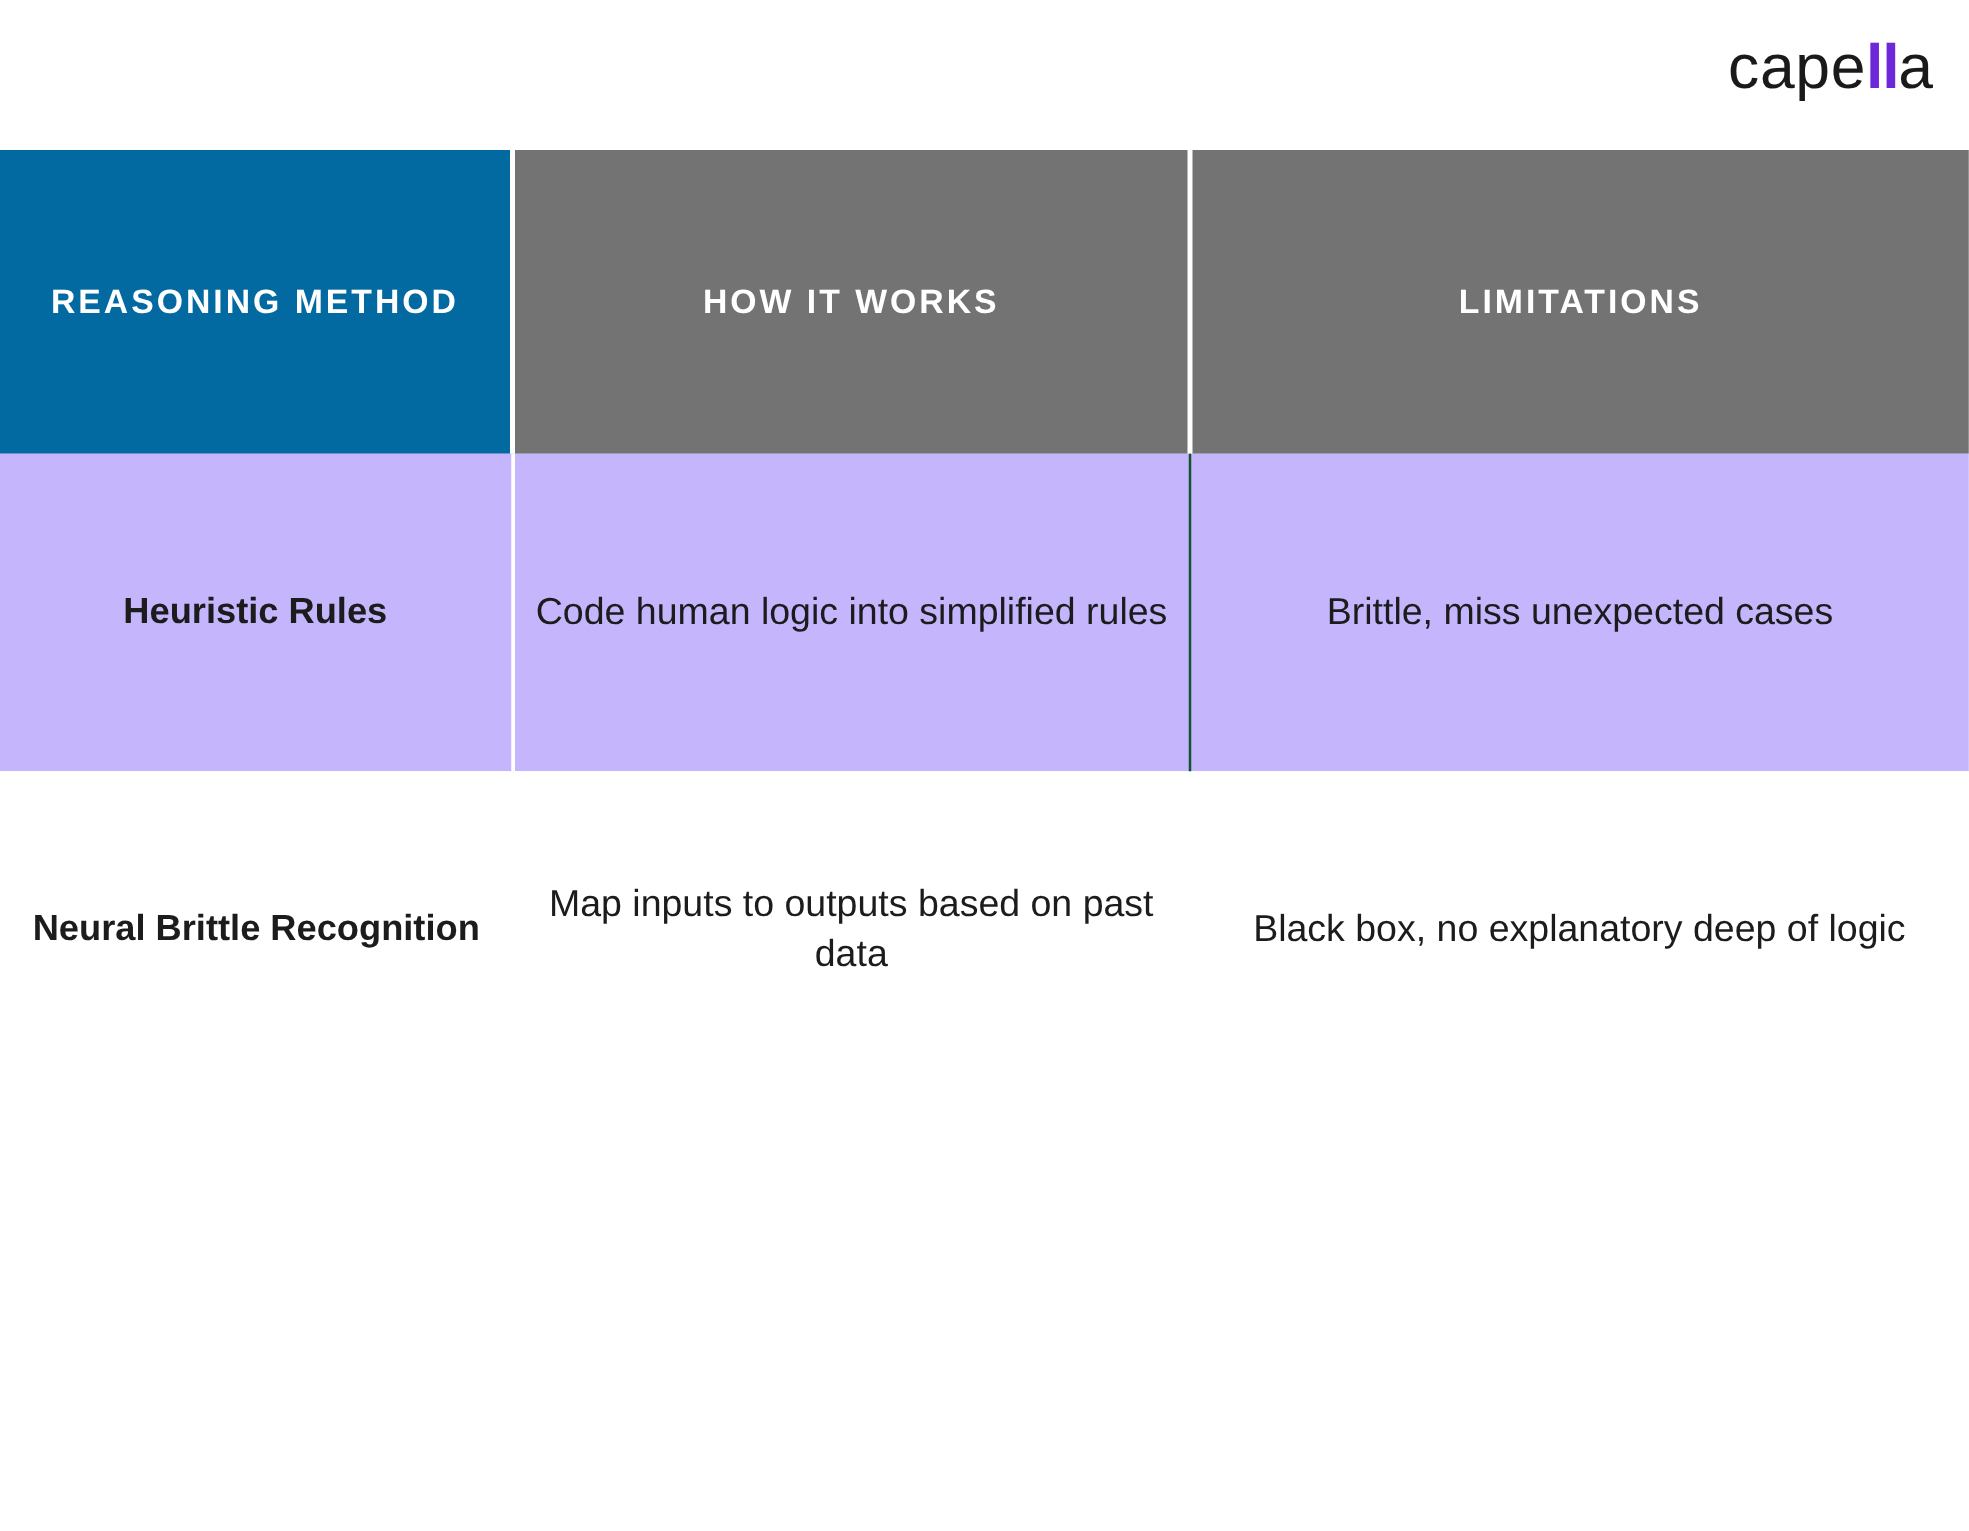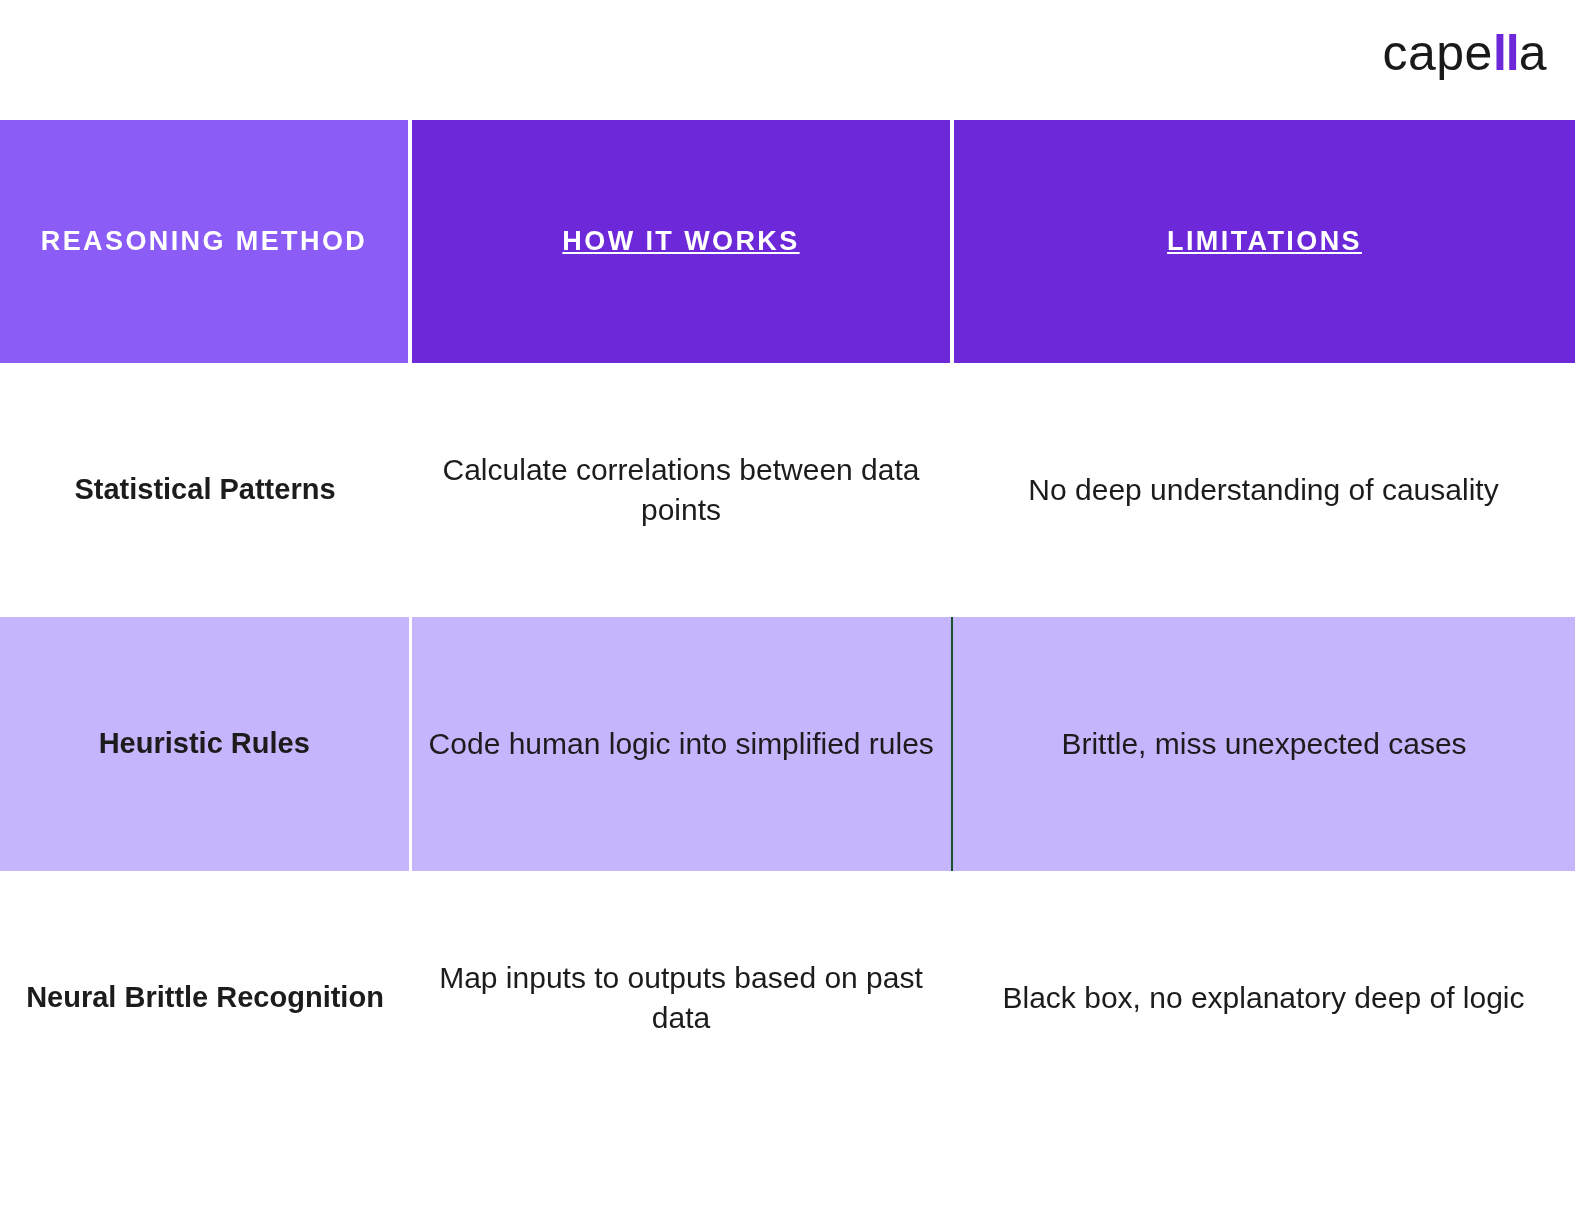--- a/index.html
+++ b/index.html
@@ -61,26 +61,25 @@
 
   thead th {
     height: 243px;
     color: #ffffff;
     font-size: 27px;
     font-weight: 700;
     letter-spacing: 2.4px;
     text-transform: uppercase;
   }
   th.head-method {
-    background: #8b5cf6;
+    background: #0369a1;
     padding: 0 6px;
   }
   th.head-works, th.head-limits {
-    background: #6d28d9;
-    text-decoration: underline;
+    background: #737373;
   }
   th.head-works {
     border-right: 4px solid #ffffff;
     border-left: 4px solid #ffffff;
   }
 
   tbody tr { background: #ffffff; }
   tbody tr.alt { background: #c4b5fd; }
 
   tbody td {
@@ -120,25 +119,20 @@
       <col class="c3">
     </colgroup>
     <thead>
       <tr>
         <th class="head-method">REASONING METHOD</th>
         <th class="head-works">HOW IT WORKS</th>
         <th class="head-limits">LIMITATIONS</th>
       </tr>
     </thead>
     <tbody>
-      <tr>
-        <td class="method">Statistical Patterns</td>
-        <td class="works">Calculate correlations between data points</td>
-        <td class="limits">No deep understanding of causality</td>
-      </tr>
       <tr class="alt">
         <td class="method">Heuristic Rules</td>
         <td class="works">Code human logic into simplified rules</td>
         <td class="limits">Brittle, miss unexpected cases</td>
       </tr>
       <tr>
         <td class="method">Neural Brittle Recognition</td>
         <td class="works">Map inputs to outputs based on past data</td>
         <td class="limits">Black box, no explanatory deep of logic</td>
       </tr>

